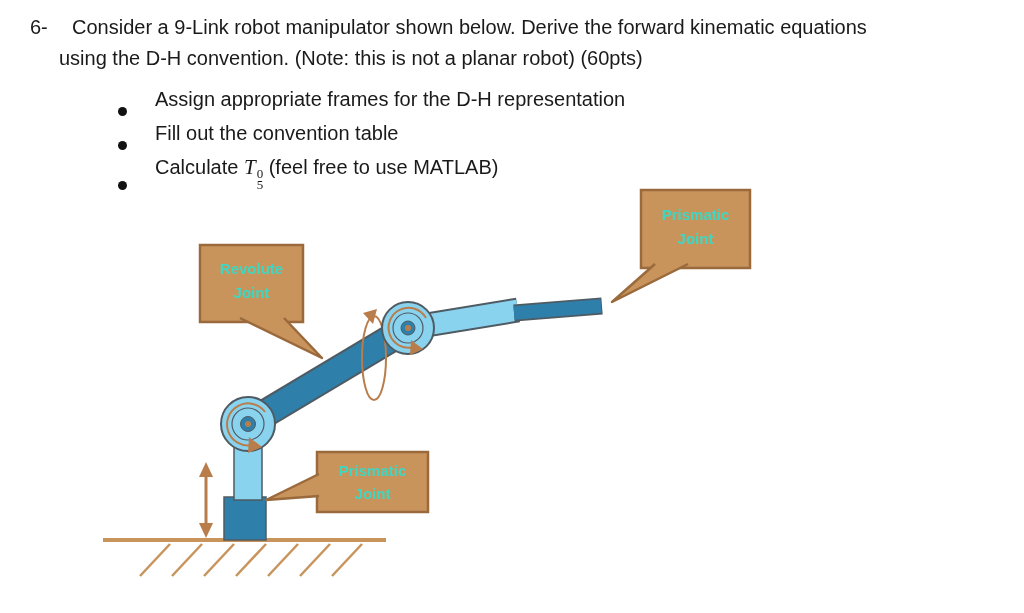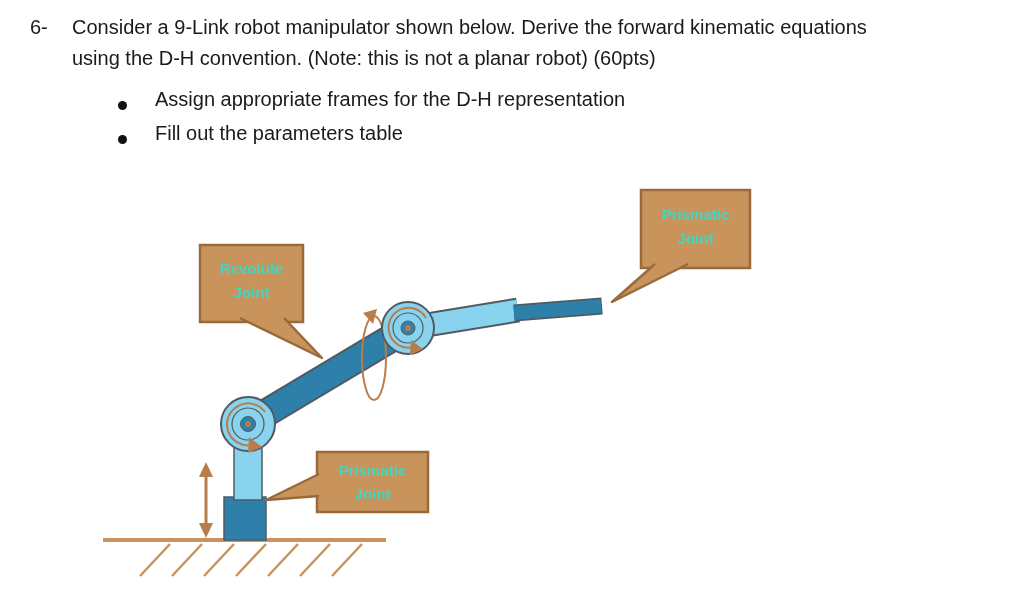--- a/index.html
+++ b/index.html
@@ -17,23 +17,23 @@
     position:relative;
     width:1024px;height:613px;
     background:#ffffff;
     font-family:"Liberation Sans", sans-serif;
     color:#1a1a1a;
     overflow:hidden;
   }
   .textblock{position:absolute;left:30px;top:12px;right:8px;font-size:20px;}
   .p-line1{display:flex;line-height:31px;}
   .p-num{width:42px;flex:0 0 42px;}
-  .p-line2{margin-left:42px;line-height:31px;}
+  .p-line2{margin-left:29px;line-height:31px;}
   .bullets{margin-top:8px;}
-  .bullet-row{display:flex;align-items:center;line-height:34px;}
+  .bullet-row{display:flex;align-items:flex-end;line-height:34px;}
   .dot{width:9px;height:9px;border-radius:50%;background:#111;margin:13px 28px 0 88px;flex:0 0 9px;}
   .math-t{font-family:"Liberation Serif", serif;font-style:italic;font-size:21px;}
   .supsub{display:inline-flex;flex-direction:column;align-items:flex-start;
           font-family:"Liberation Serif", serif;font-size:13px;line-height:11px;
           vertical-align:-4px;margin-left:1px;}
   .diagram{position:absolute;left:0;top:180px;width:1024px;height:433px;}
   
   .ground-line{stroke:var(--ground);stroke-width:4;}
   .hatch{stroke:var(--ground);stroke-width:2.5;}
   .base-rect{fill:var(--link-dark);stroke:var(--outline);stroke-width:1.5;}
@@ -66,21 +66,30 @@
     </div>
     <div class="p-line2">using the D-H convention. (Note: this is not a planar robot) (60pts)</div>
 
     <div class="bullets">
       <div class="bullet-row">
         <span class="dot"></span>
         <span>Assign appropriate frames for the D-H representation</span>
       </div>
       <div class="bullet-row">
         <span class="dot"></span>
-        <span>Fill out the parameters table</span>
+        <span>Fill out the convention table</span>
+      </div>
+      <div class="bullet-row">
+        <span class="dot"></span>
+        <span>
+          <span>Calculate </span><span class="math-t">T</span><span class="supsub">
+              <span>0</span>
+              <span>5</span>
+            </span><span> (feel free to use MATLAB)</span>
+        </span>
       </div>
     </div>
   </div>
 
   <svg class="diagram" viewBox="0 0 1024 433">
 
     <g>
       <line class="ground-line" x1="103" y1="360" x2="386" y2="360"></line>
       <line class="hatch" x1="140" y1="396" x2="170" y2="364"></line>
       <line class="hatch" x1="172" y1="396" x2="202" y2="364"></line>

